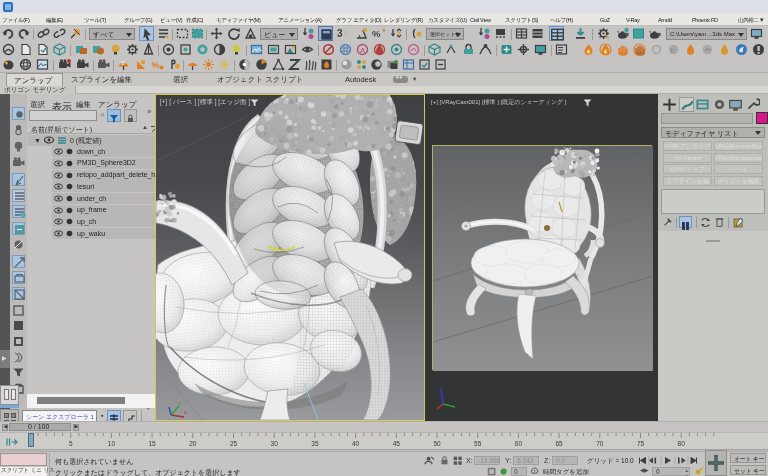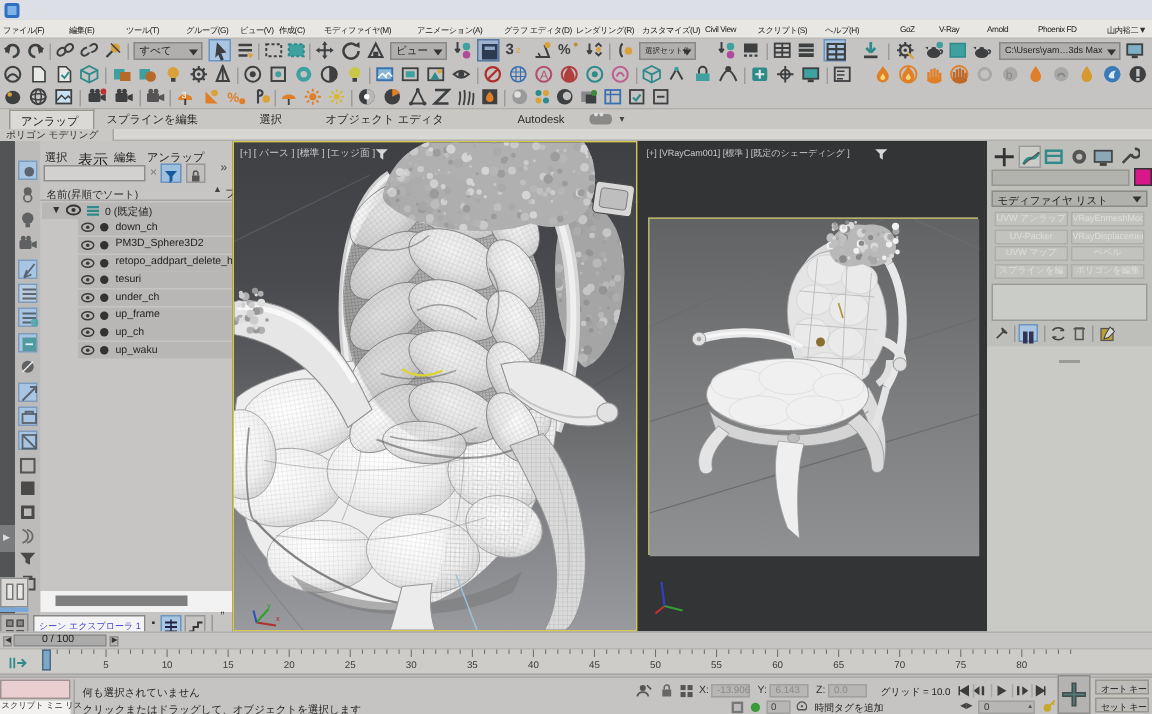--- a/index.html
+++ b/index.html
@@ -712,21 +712,21 @@
         <rect x="2" y="2" width="9" height="9" fill="none" stroke="#3d3f41" stroke-width="1.2"></rect>
         <path d="M4 6.5 h5" stroke="#3d3f41" stroke-width="1.4"></path>
       </svg>
     </div>
 <div class="a" style="left:0;top:72.5px;width:768px;height:13px;background:#c9c7c3"></div>
 <div class="a" style="left:6px;top:72.5px;width:57px;height:13px;background:#dbd9d5;border:1px solid #98968f;border-bottom:none">
       <span style="position:absolute;left:7px;top:2px;font-size:7.5px;color:#222">アンラップ</span>
     </div>
 <span class="t" style="left:71px;top:75px;font-size:7.5px;color:#2a2a2a;">スプラインを編集</span>
 <span class="t" style="left:173px;top:75px;font-size:7.5px;color:#2a2a2a;">選択</span>
-<span class="t" style="left:217px;top:75px;font-size:7.5px;color:#2a2a2a;">オブジェクト エディタ</span>
+<span class="t" style="left:217px;top:75px;font-size:7.5px;color:#2a2a2a;">オブジェクト スクリプト</span>
 <span class="t" style="left:345px;top:75px;font-size:7.5px;color:#2a2a2a;">Autodesk</span>
 <div class="a" style="left:393px;top:75.5px;width:15px;height:7px;background:#8a8a88;border-radius:3px">
       <span style="position:absolute;left:2.5px;top:-2px;font-size:6px;color:#ddd">●●</span>
     </div>
 <span class="t" style="left:413px;top:75px;font-size:6.5px;color:#444;">▾</span>
 <div class="a" style="left:0;top:85.5px;width:768px;height:8.5px;background:#d8d6d2;border-bottom:1px solid #b0afab"></div>
 <div class="a" style="left:0;top:85.5px;width:76px;height:8.5px;background:#cac8c4;border-right:1px solid #a8a6a2">
       <span style="position:absolute;left:4px;top:0px;font-size:6.5px;color:#333">ポリゴン モデリング</span>
     </div>
 <div class="a" style="left:0;top:94px;width:10px;height:327px;background:#525456"></div>

